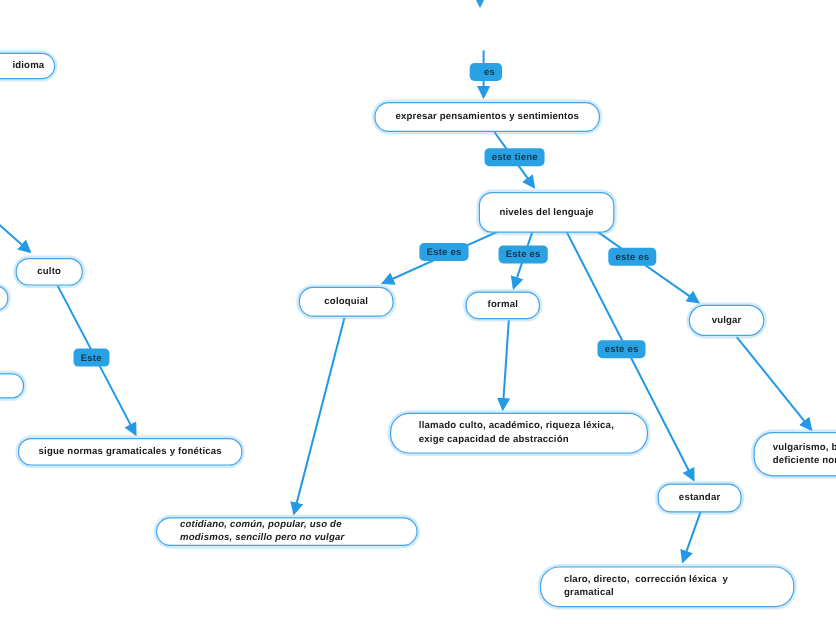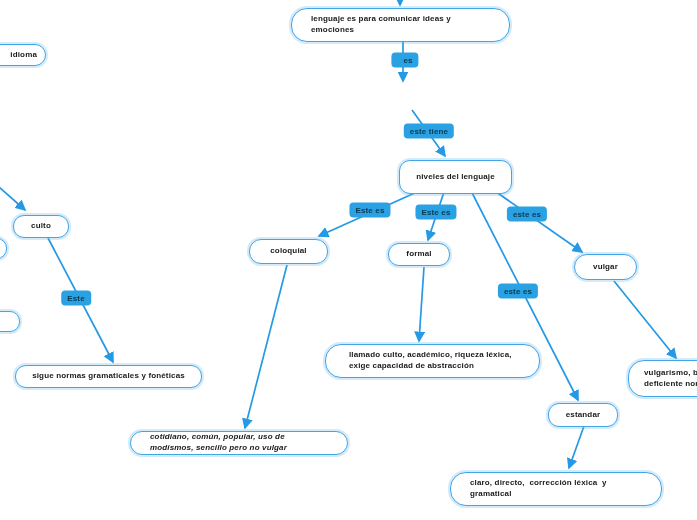--- a/index.html
+++ b/index.html
@@ -76,25 +76,24 @@
     <line x1="48" y1="238" x2="113" y2="362" marker-end="url(#arrow)"></line>
     <line x1="-20" y1="170" x2="25" y2="210" marker-end="url(#arrow)"></line>
     <line x1="614" y1="281" x2="676" y2="358" marker-end="url(#arrow)"></line>
     <line x1="584" y1="426" x2="569" y2="468" marker-end="url(#arrow)"></line>
   </svg>
 
   <div class="node center" id="n-idioma">
     <span class="ln">idioma</span>
   </div>
 
-  <div class="node leftpad" id="n-lenguaje">
-    <span class="ln">lenguaje es para comunicar ideas y</span>
-    <span class="ln">emociones</span>
+
+  <div class="node center" id="n-expresar">
+    <span class="ln">expresar pensamientos y sentimientos</span>
   </div>
-
 
   <div class="node center" id="n-niveles">
     <span class="ln">niveles del lenguaje</span>
   </div>
 
   <div class="node center" id="n-culto">
     <span class="ln">culto</span>
   </div>
 
   <div class="node center" id="n-coloquial">

